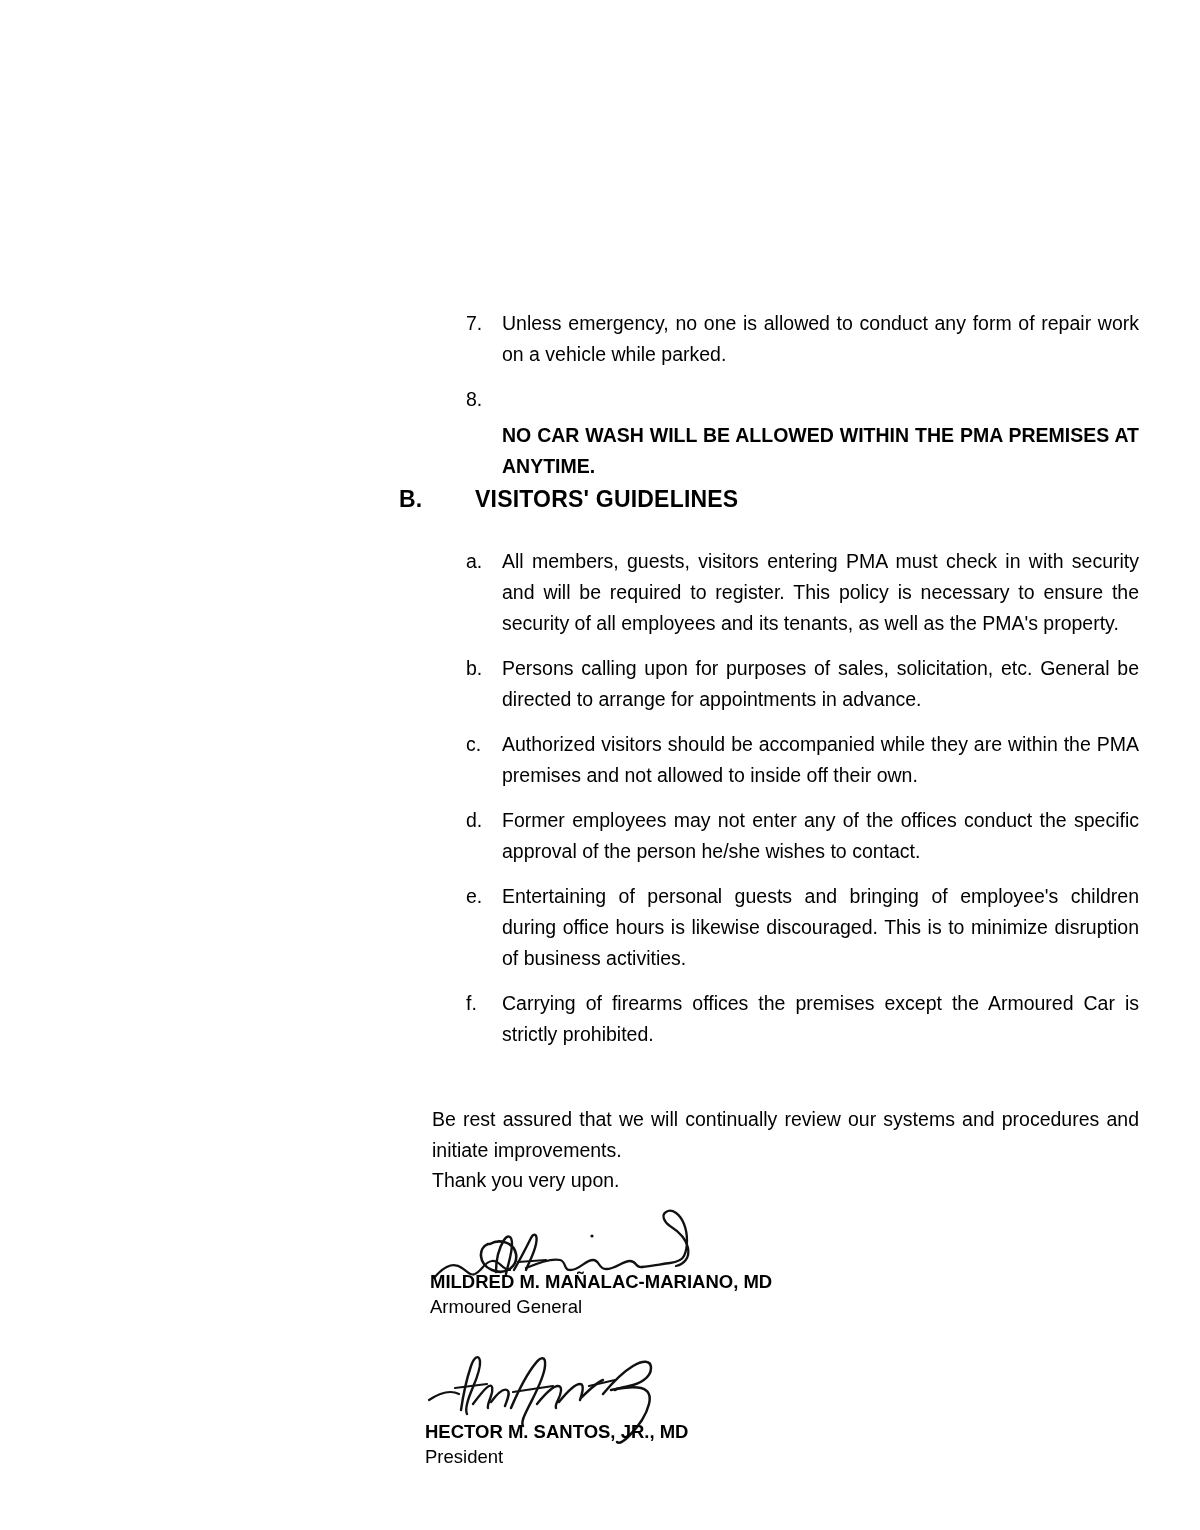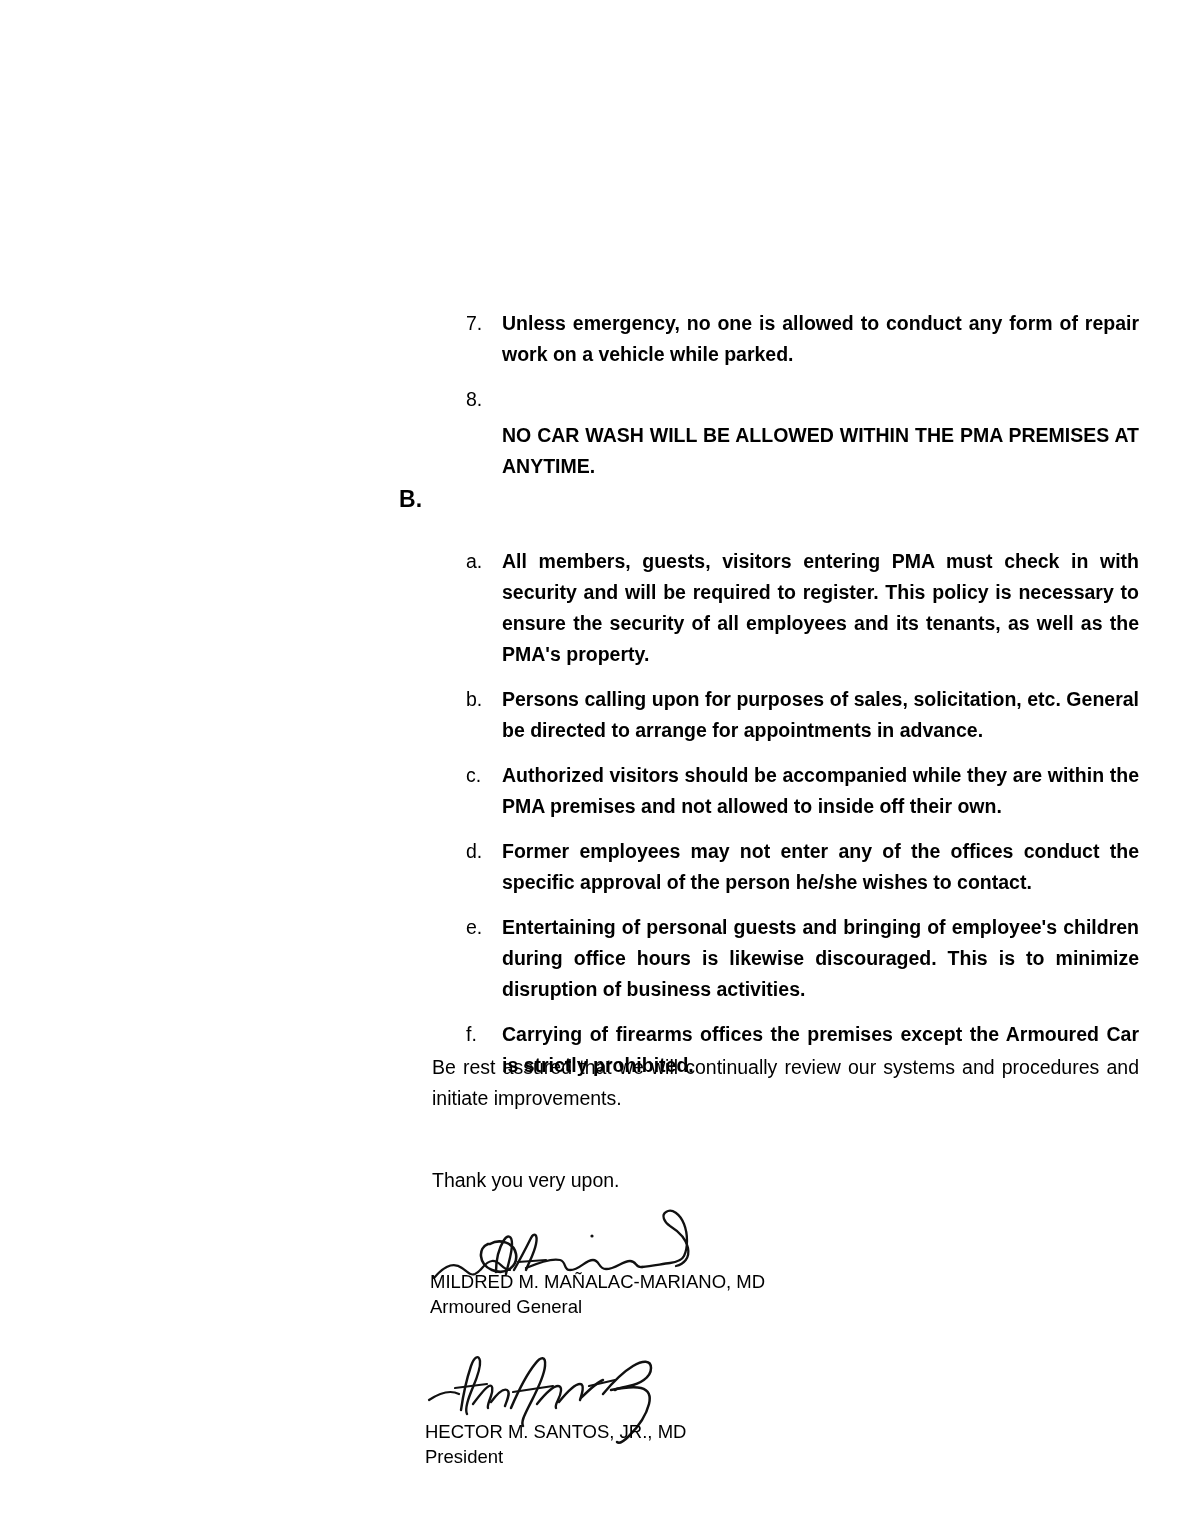--- a/index.html
+++ b/index.html
@@ -42,21 +42,20 @@
     text-align: left;
   }
 
   .body {
     flex: 1 1 auto;
     font-size: 19.5px;
     line-height: 31px;
     text-align: justify;
     text-justify: inter-word;
     hyphens: none;
-    font-weight: bold;
   }
 
   .body.lastline-left { text-align-last: left; }
 
   .bold { font-weight: bold; margin-top: 36px; }
 
   
   .section-heading {
     position: absolute;
     left: 399px;
@@ -75,21 +74,21 @@
     position: absolute;
     left: 466px;
     top: 546px;
     width: 673px;
   }
 
   
   .closing {
     position: absolute;
     left: 432px;
-    top: 1052px;
+    top: 1104px;
     width: 707px;
     font-size: 19.5px;
     line-height: 31px;
     text-align: justify;
     text-align-last: left;
   }
 
   .thanks {
     position: absolute;
     left: 432px;
@@ -106,21 +105,21 @@
   .sig-ink {
     position: absolute;
     left: 0;
     top: 0;
     pointer-events: none;
   }
 
   .sig-name {
     position: relative;
     font-size: 18.5px;
-    font-weight: normal;
+    font-weight: bold;
     line-height: 24px;
     white-space: nowrap;
     text-align: center;
   }
 
   .sig-title {
     font-size: 18.5px;
     line-height: 25px;
     white-space: nowrap;
   }
@@ -142,20 +141,21 @@
 
     <div class="list-row">
       <div class="marker">8.</div>
       <div class="body bold lastline-left">NO CAR WASH WILL BE ALLOWED WITHIN THE PMA PREMISES AT ANYTIME.</div>
     </div>
 
   </div>
 
   <div class="section-heading">
     <span class="sec-letter">B.</span>
+    <span>VISITORS' GUIDELINES</span>
   </div>
 
   <div class="alpha-list">
 
     <div class="list-row">
       <div class="marker">a.</div>
       <div class="body lastline-left">All members, guests, visitors entering PMA must check in with security and will be required to register. This policy is necessary to ensure the security of all employees and its tenants, as well as the PMA's property.</div>
     </div>
 
     <div class="list-row">

